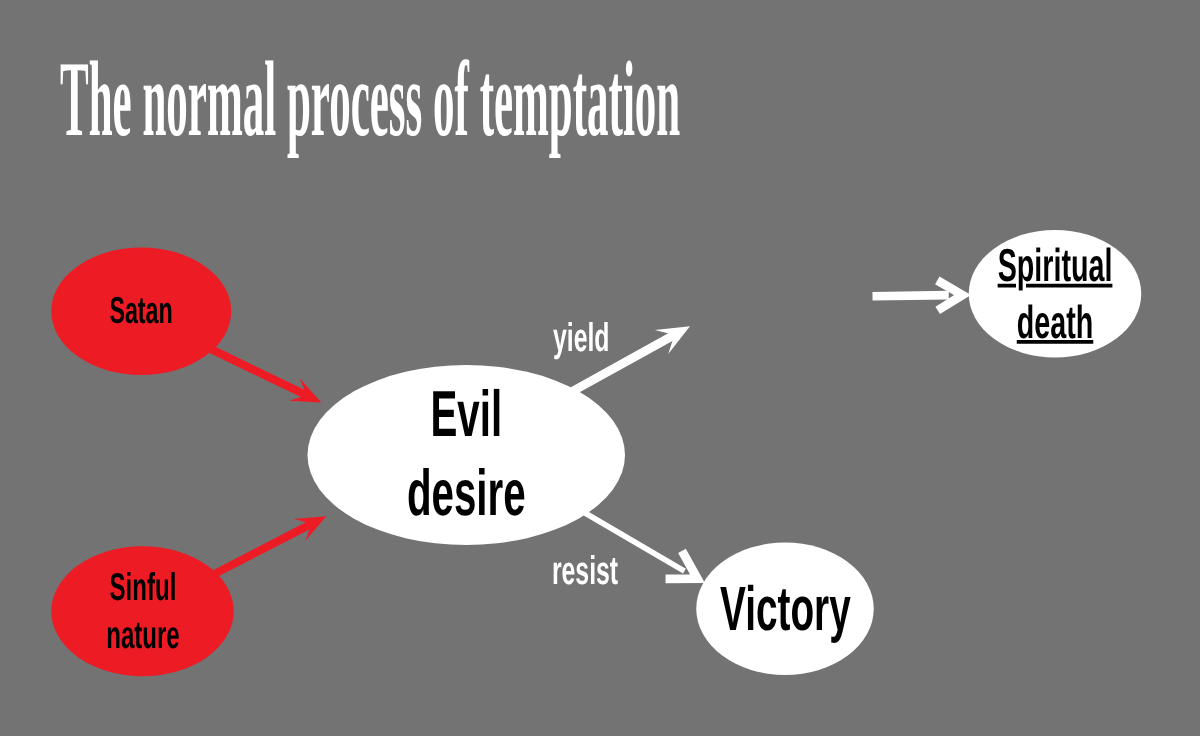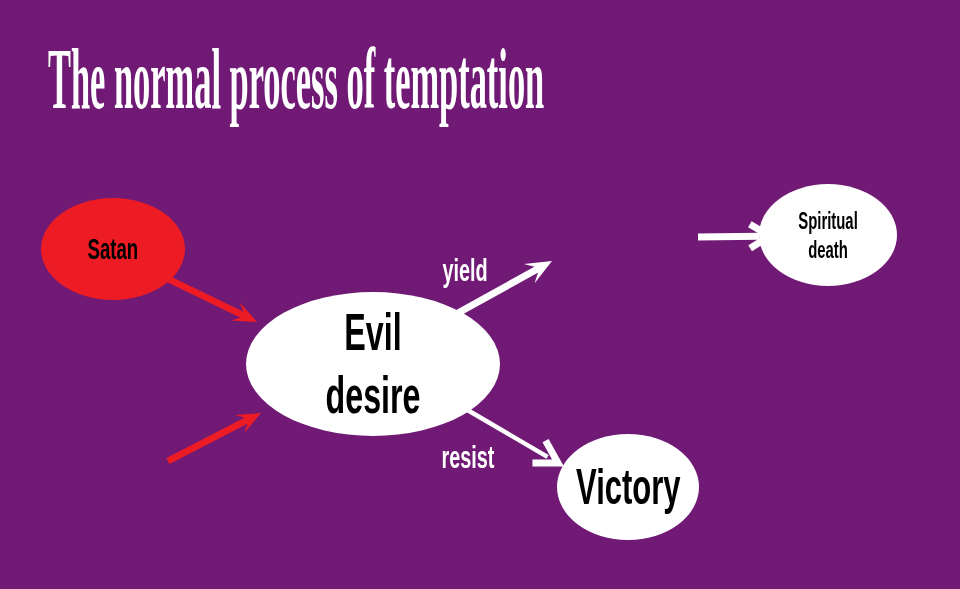--- a/index.html
+++ b/index.html
@@ -1,20 +1,20 @@
 <!DOCTYPE html>
 <html><head>
 <meta charset="utf-8">
 <style>
   html, body { margin: 0; padding: 0; background: #000; }
   .stage {
     position: relative;
     width: 960px;
     height: 589px;
-    background: #701a75;
+    background: #737373;
     overflow: hidden;
     font-family: "Liberation Sans", sans-serif;
   }
   .title {
     position: absolute;
     left: 48px;
     top: 36px;
     margin: 0;
     color: #ffffff;
     font-family: "Liberation Serif", serif;
@@ -83,27 +83,31 @@
       <g>
         <line x1="698" y1="237" x2="759.0010608033199" y2="236.15276304439834" stroke="#ffffff" stroke-width="7"></line>
         <polyline points="750.168579327198,248.27659374982983 770,236 749.8352781394198,224.2789082298005" fill="none" stroke="#ffffff" stroke-width="7"></polyline>
       </g>
     </svg>
 
   <div class="node" style="left: 41px; top: 198px; width: 144px; height: 102px; background: rgb(237, 28, 36); color: rgb(0, 0, 0); font-size: 30px;">
     <span class="lbl">Satan</span>
   </div>
 
+  <div class="node" style="left: 41px; top: 437px; width: 146px; height: 104px; background: rgb(237, 28, 36); color: rgb(0, 0, 0); font-size: 31px;">
+    <span class="lbl">Sinful
+nature</span>
+  </div>
 
   <div class="node" style="left: 246px; top: 292px; width: 254px; height: 144px; background: rgb(255, 255, 255); color: rgb(0, 0, 0); font-size: 52px; justify-content: center;">
     <span class="lbl">Evil desire</span>
   </div>
 
 
-  <div class="node" style="left: 759px; top: 184px; width: 138px; height: 102px; background: rgb(255, 255, 255); color: rgb(0, 0, 0); font-size: 24px;">
+  <div class="node" style="left: 775px; top: 184px; width: 138px; height: 102px; background: rgb(255, 255, 255); color: rgb(0, 0, 0); font-size: 37px; text-decoration: underline;">
     <span class="lbl">Spiritual
 death</span>
   </div>
 
   <div class="node" style="left: 557px; top: 434px; width: 142px; height: 106px; background: rgb(255, 255, 255); color: rgb(0, 0, 0); font-size: 50px;">
     <span class="lbl">Victory</span>
   </div>
 
   <div class="edge-label" style="left: 465px; top: 270px;">yield</div>
   <div class="edge-label" style="left: 468px; top: 457px;">resist</div>

